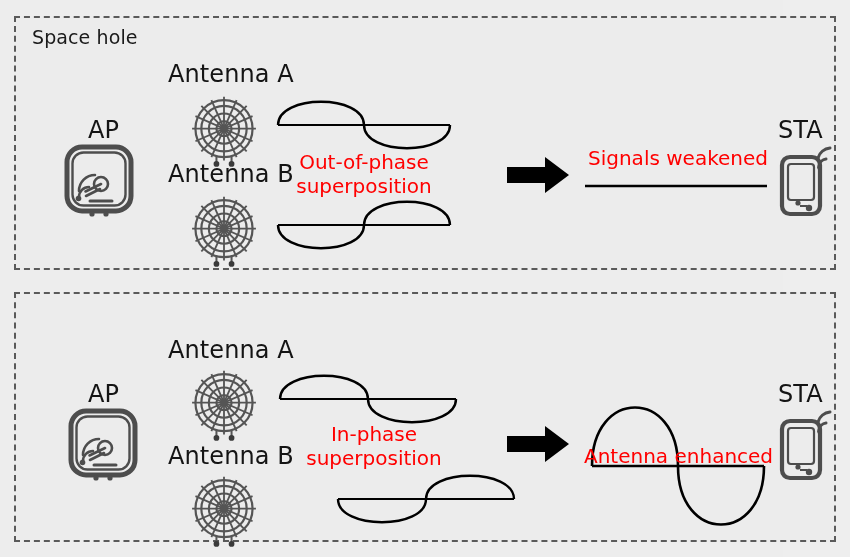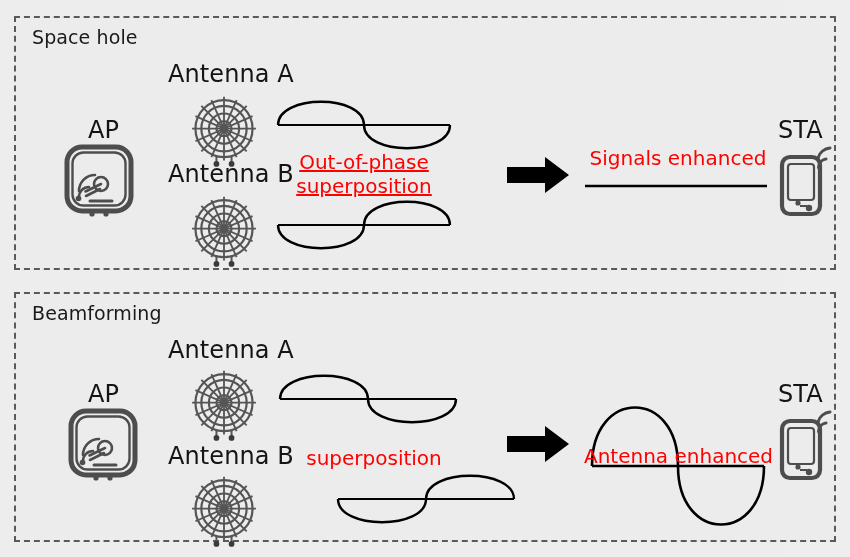--- a/index.html
+++ b/index.html
@@ -157,36 +157,36 @@
       </svg>
     </div>
 
     <div class="node" style="left:260px; top:170px;">
       <svg class="svg-abs" width="176" height="74" viewBox="0 0 176 74">
         <line x1="2" y1="37" x2="174" y2="37" stroke="#000" stroke-width="2.2"></line>
         <path d="M2 37 C2 68, 88 68, 88 37 C88 6, 174 6, 174 37" fill="none" stroke="#000" stroke-width="2.4"></path>
       </svg>
     </div>
 
-    <div class="red-text" style="left:268px; top:132px; width:160px;text-decoration:underline;">
+    <div class="red-text" style="left:268px; top:132px; width:160px;">
       <span>Out-of-phase</span><br>
       <span>superposition</span>
     </div>
 
     <div class="node" style="left:488px; top:135px;">
       <svg class="svg-abs" width="68" height="44" viewBox="0 0 68 44">
         <path d="M3 14 H41 V4 L65 22 L41 40 V30 H3 Z" fill="#000000"></path>
       </svg>
     </div>
 
     <div class="node" style="left:565px; top:128px;">
       <svg class="svg-abs" width="190" height="46" viewBox="0 0 190 46">
         <line x1="4" y1="40" x2="186" y2="40" stroke="#000" stroke-width="2.6"></line>
       </svg>
-      <div class="red-text" style="left:7px; top:0px; width:180px;">Signals enhanced</div>
+      <div class="red-text" style="left:7px; top:0px; width:180px;">Signals weakened</div>
     </div>
 
     <div class="lbl" style="left:762px; top:98px;">STA</div>
     <div class="node" style="left:760px; top:122px;">
       <svg class="svg-abs" width="62" height="80" viewBox="0 0 62 80">
         <rect x="6" y="17" width="38" height="57" rx="8" ry="8" fill="none" stroke="#4d4d4d" stroke-width="4.2"></rect>
         <rect x="12" y="24" width="26" height="36" rx="3" ry="3" fill="none" stroke="#4d4d4d" stroke-width="2.2"></rect>
         <g stroke="#4d4d4d" stroke-width="3" fill="none" stroke-linecap="round">
           <path d="M44 16 A14 14 0 0 1 56 6" transform="translate(-2,2)"></path>
           <path d="M45 24 A8 8 0 0 1 52 17" transform="translate(-2,2)"></path>
@@ -194,21 +194,20 @@
         <circle cx="43.5" cy="27.5" r="2.4" fill="#4d4d4d"></circle>
         <circle cx="22" cy="63" r="2.6" fill="#4d4d4d"></circle>
         <circle cx="33" cy="68" r="3.2" fill="#4d4d4d"></circle>
         <path d="M24 66 H31" stroke="#4d4d4d" stroke-width="2" fill="none"></path>
       </svg>
     </div>
   </div>
 
   <div class="panel" id="panel-beamforming">
 
-    <div class="panel-title">Beamforming</div>
 
     <div class="lbl" style="left:72px; top:86px;">AP</div>
     <div class="node" style="left:48px; top:110px;">
       <svg class="svg-abs" width="78" height="78" viewBox="0 0 78 78">
         <rect x="7" y="7" width="64" height="64" rx="15" ry="15" fill="none" stroke="#4d4d4d" stroke-width="5"></rect>
         <rect x="12.5" y="12.5" width="53" height="53" rx="11" ry="11" fill="none" stroke="#4d4d4d" stroke-width="2.4"></rect>
         <g stroke="#4d4d4d" stroke-width="2.6" fill="none" stroke-linecap="round">
           <path d="M19 57 A10 10 0 0 1 29 47"></path>
           <path d="M19 51 A16 16 0 0 1 35 35"></path>
           <path d="M26 56 L40 49"></path>
@@ -292,21 +291,21 @@
     </div>
 
     <div class="node" style="left:320px; top:168px;">
       <svg class="svg-abs" width="180" height="74" viewBox="0 0 180 74">
         <line x1="2" y1="37" x2="178" y2="37" stroke="#000" stroke-width="2.2"></line>
         <path d="M2 37 C2 68, 90 68, 90 37 C90 6, 178 6, 178 37" fill="none" stroke="#000" stroke-width="2.4"></path>
       </svg>
     </div>
 
     <div class="red-text" style="left:268px; top:128px; width:180px;">
-      <br>
+      <span>In-phase</span><br>
       <span>superposition</span>
     </div>
 
     <div class="node" style="left:488px; top:128px;">
       <svg class="svg-abs" width="68" height="44" viewBox="0 0 68 44">
         <path d="M3 14 H41 V4 L65 22 L41 40 V30 H3 Z" fill="#000000"></path>
       </svg>
     </div>
 
     <div class="node" style="left:572px; top:100px;">

